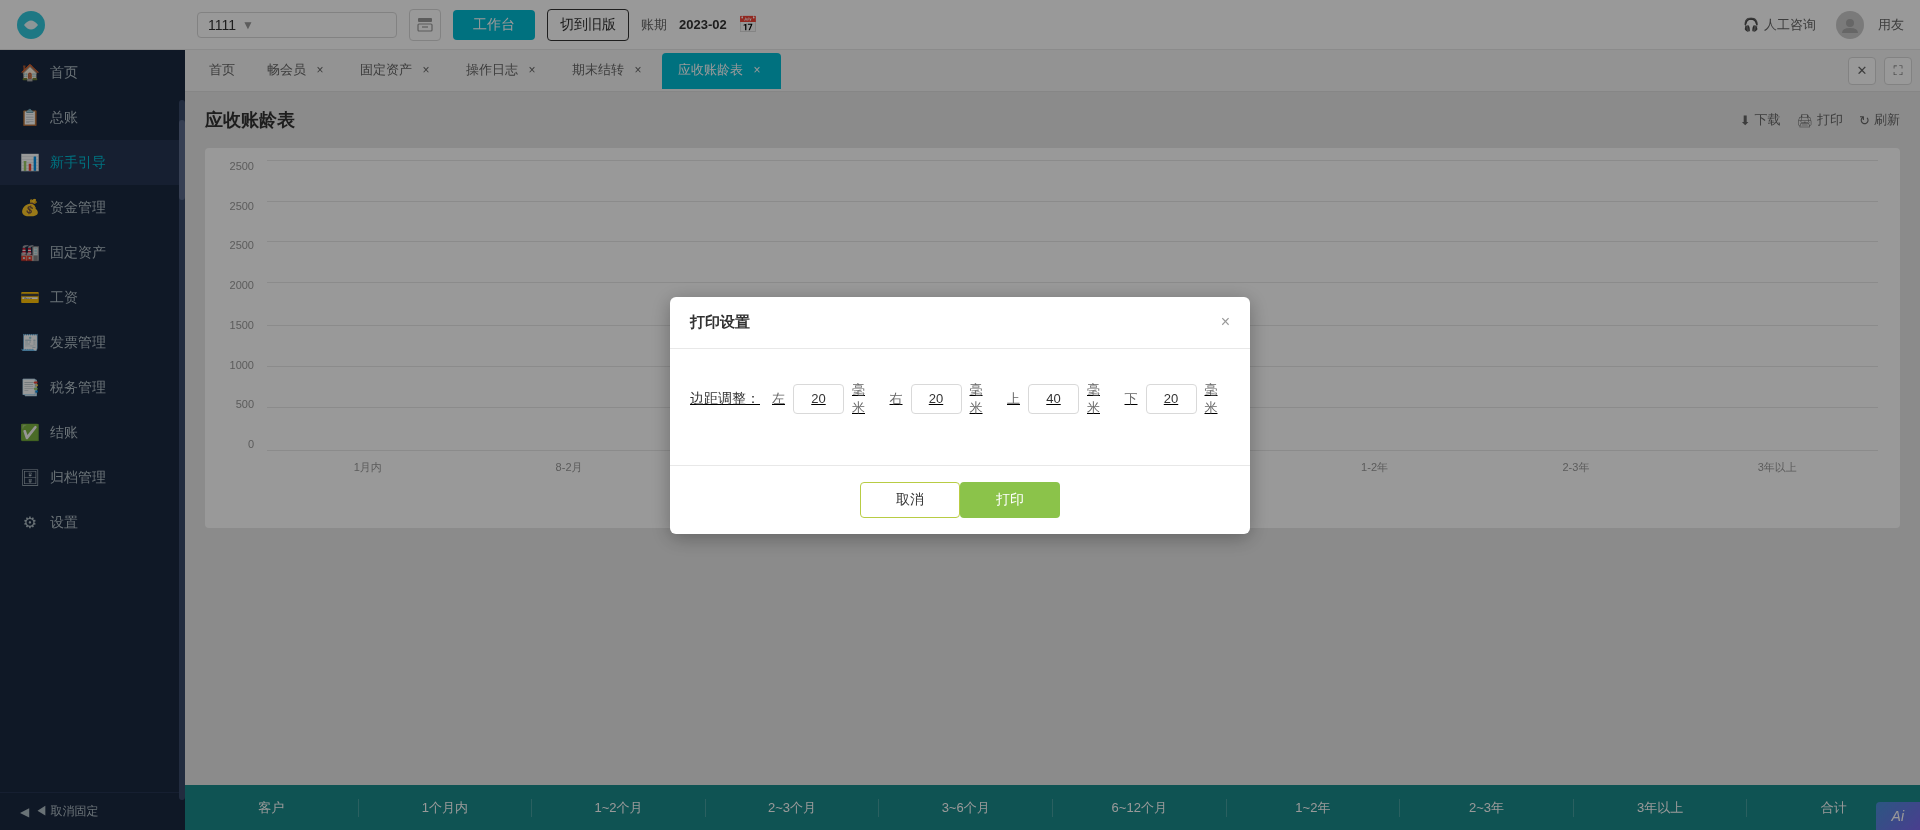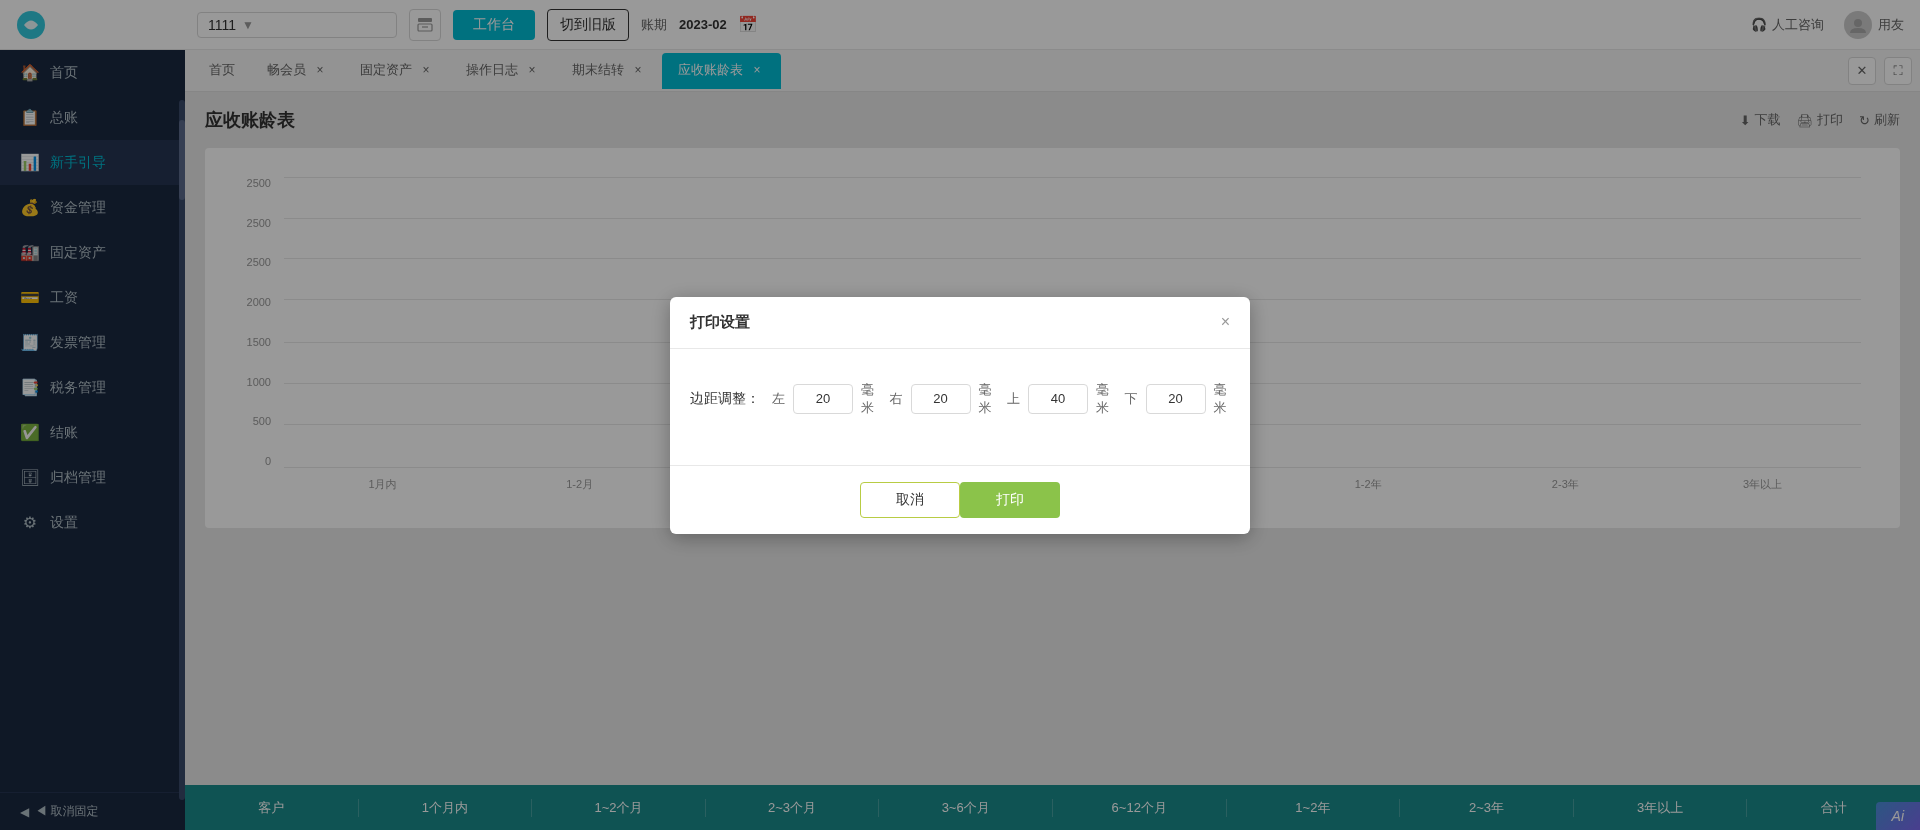--- a/index.html
+++ b/index.html
@@ -28,21 +28,21 @@
     }
     .switch-old-btn {
       border: 1px solid #333; background: #fff; border-radius: 4px;
       padding: 6px 12px; font-size: 14px; cursor: pointer; color: #333;
     }
     .period-label { color: #666; font-size: 13px; }
     .period-value { color: #333; font-size: 13px; font-weight: bold; }
     .calendar-icon { color: #00bcd4; font-size: 16px; cursor: pointer; }
     .header-right { margin-left: auto; display: flex; align-items: center; gap: 20px; }
     .support-btn { display: flex; align-items: center; gap: 4px; color: #666; cursor: pointer; font-size: 13px; }
-    .user-area { display: flex; align-items: center; gap: 6px; cursor: pointer; color: #666; }
+    .user-area { display: flex; align-items: center; gap: 14px; cursor: pointer; color: #666; }
     .user-avatar { width: 28px; height: 28px; border-radius: 50%; background: #ccc; display: flex; align-items: center; justify-content: center; }
 
     
     .main-layout { display: flex; height: calc(830px - 50px); }
 
     
     .sidebar {
       width: 185px; background: #1a2840; flex-shrink: 0;
       display: flex; flex-direction: column; position: relative;
     }
@@ -106,21 +106,21 @@
     }
     .page-title { font-size: 18px; font-weight: bold; color: #333; }
     .page-actions { display: flex; align-items: center; gap: 16px; }
     .action-btn {
       display: flex; align-items: center; gap: 4px;
       color: #666; cursor: pointer; font-size: 13px;
     }
 
     
     .chart-container {
-      background: #fff; border-radius: 4px; padding: 29px;
+      background: #fff; border-radius: 4px; padding: 12px;
       min-height: 380px; position: relative;
     }
     .chart-area { position: relative; width: 100%; height: 320px; }
     .chart-y-axis {
       position: absolute; left: 0; top: 0; bottom: 30px;
       display: flex; flex-direction: column; justify-content: space-between;
       align-items: flex-end; width: 45px; padding-right: 8px;
     }
     .y-label { font-size: 11px; color: #999; }
     .chart-body { position: absolute; left: 50px; right: 10px; top: 0; bottom: 30px; }
@@ -167,27 +167,27 @@
     .modal {
       background: #fff; border-radius: 6px; width: 580px;
       box-shadow: 0 4px 20px rgba(0,0,0,0.3);
     }
     .modal-header {
       display: flex; align-items: center; justify-content: space-between;
       padding: 16px 20px; border-bottom: 1px solid #e8e8e8;
     }
     .modal-title { font-size: 15px; font-weight: bold; color: #333; }
     .modal-close { cursor: pointer; color: #999; font-size: 16px; }
-    .modal-body { padding: 32px 20px; }
+    .modal-body { padding: 32px 20px; text-decoration: underline; }
     .form-row { display: flex; align-items: center; gap: 12px; margin-bottom: 16px; }
     .form-label { font-size: 14px; color: #333; white-space: nowrap; }
     .margin-group { display: flex; align-items: center; gap: 8px; }
     .margin-label { font-size: 13px; color: #666; }
     .margin-input {
-      width: 60px; height: 30px; border: 1px solid #d9d9d9; border-radius: 4px;
+      width: 51px; height: 30px; border: 1px solid #d9d9d9; border-radius: 4px;
       text-align: center; font-size: 13px; color: #333;
     }
     .margin-unit { font-size: 13px; color: #666; }
     .modal-footer {
       display: flex; align-items: center; justify-content: center;
       gap: 0; padding: 16px 20px; border-top: 1px solid #e8e8e8;
     }
     .btn-cancel {
       width: 100px; height: 36px; border: 1px solid #b8cc44; border-radius: 4px;
       background: #fff; color: #333; cursor: pointer; font-size: 14px;
@@ -418,21 +418,21 @@
                 <div class="bar" style="height:10%;"></div>
               </div>
               <div class="bar-group">
                 <div class="bar" style="height:5%;"></div>
               </div>
             </div>
           </div>
 
           <div class="chart-x-axis">
             <span class="x-label">1月内</span>
-            <span class="x-label">1-2月</span>
+            <span class="x-label">8-2月</span>
             <span class="x-label">2-3月</span>
             <span class="x-label">3-6月</span>
             <span class="x-label">6-12个月</span>
             <span class="x-label">1-2年</span>
             <span class="x-label">2-3年</span>
             <span class="x-label">3年以上</span>
           </div>
         </div>
       </div>
 

